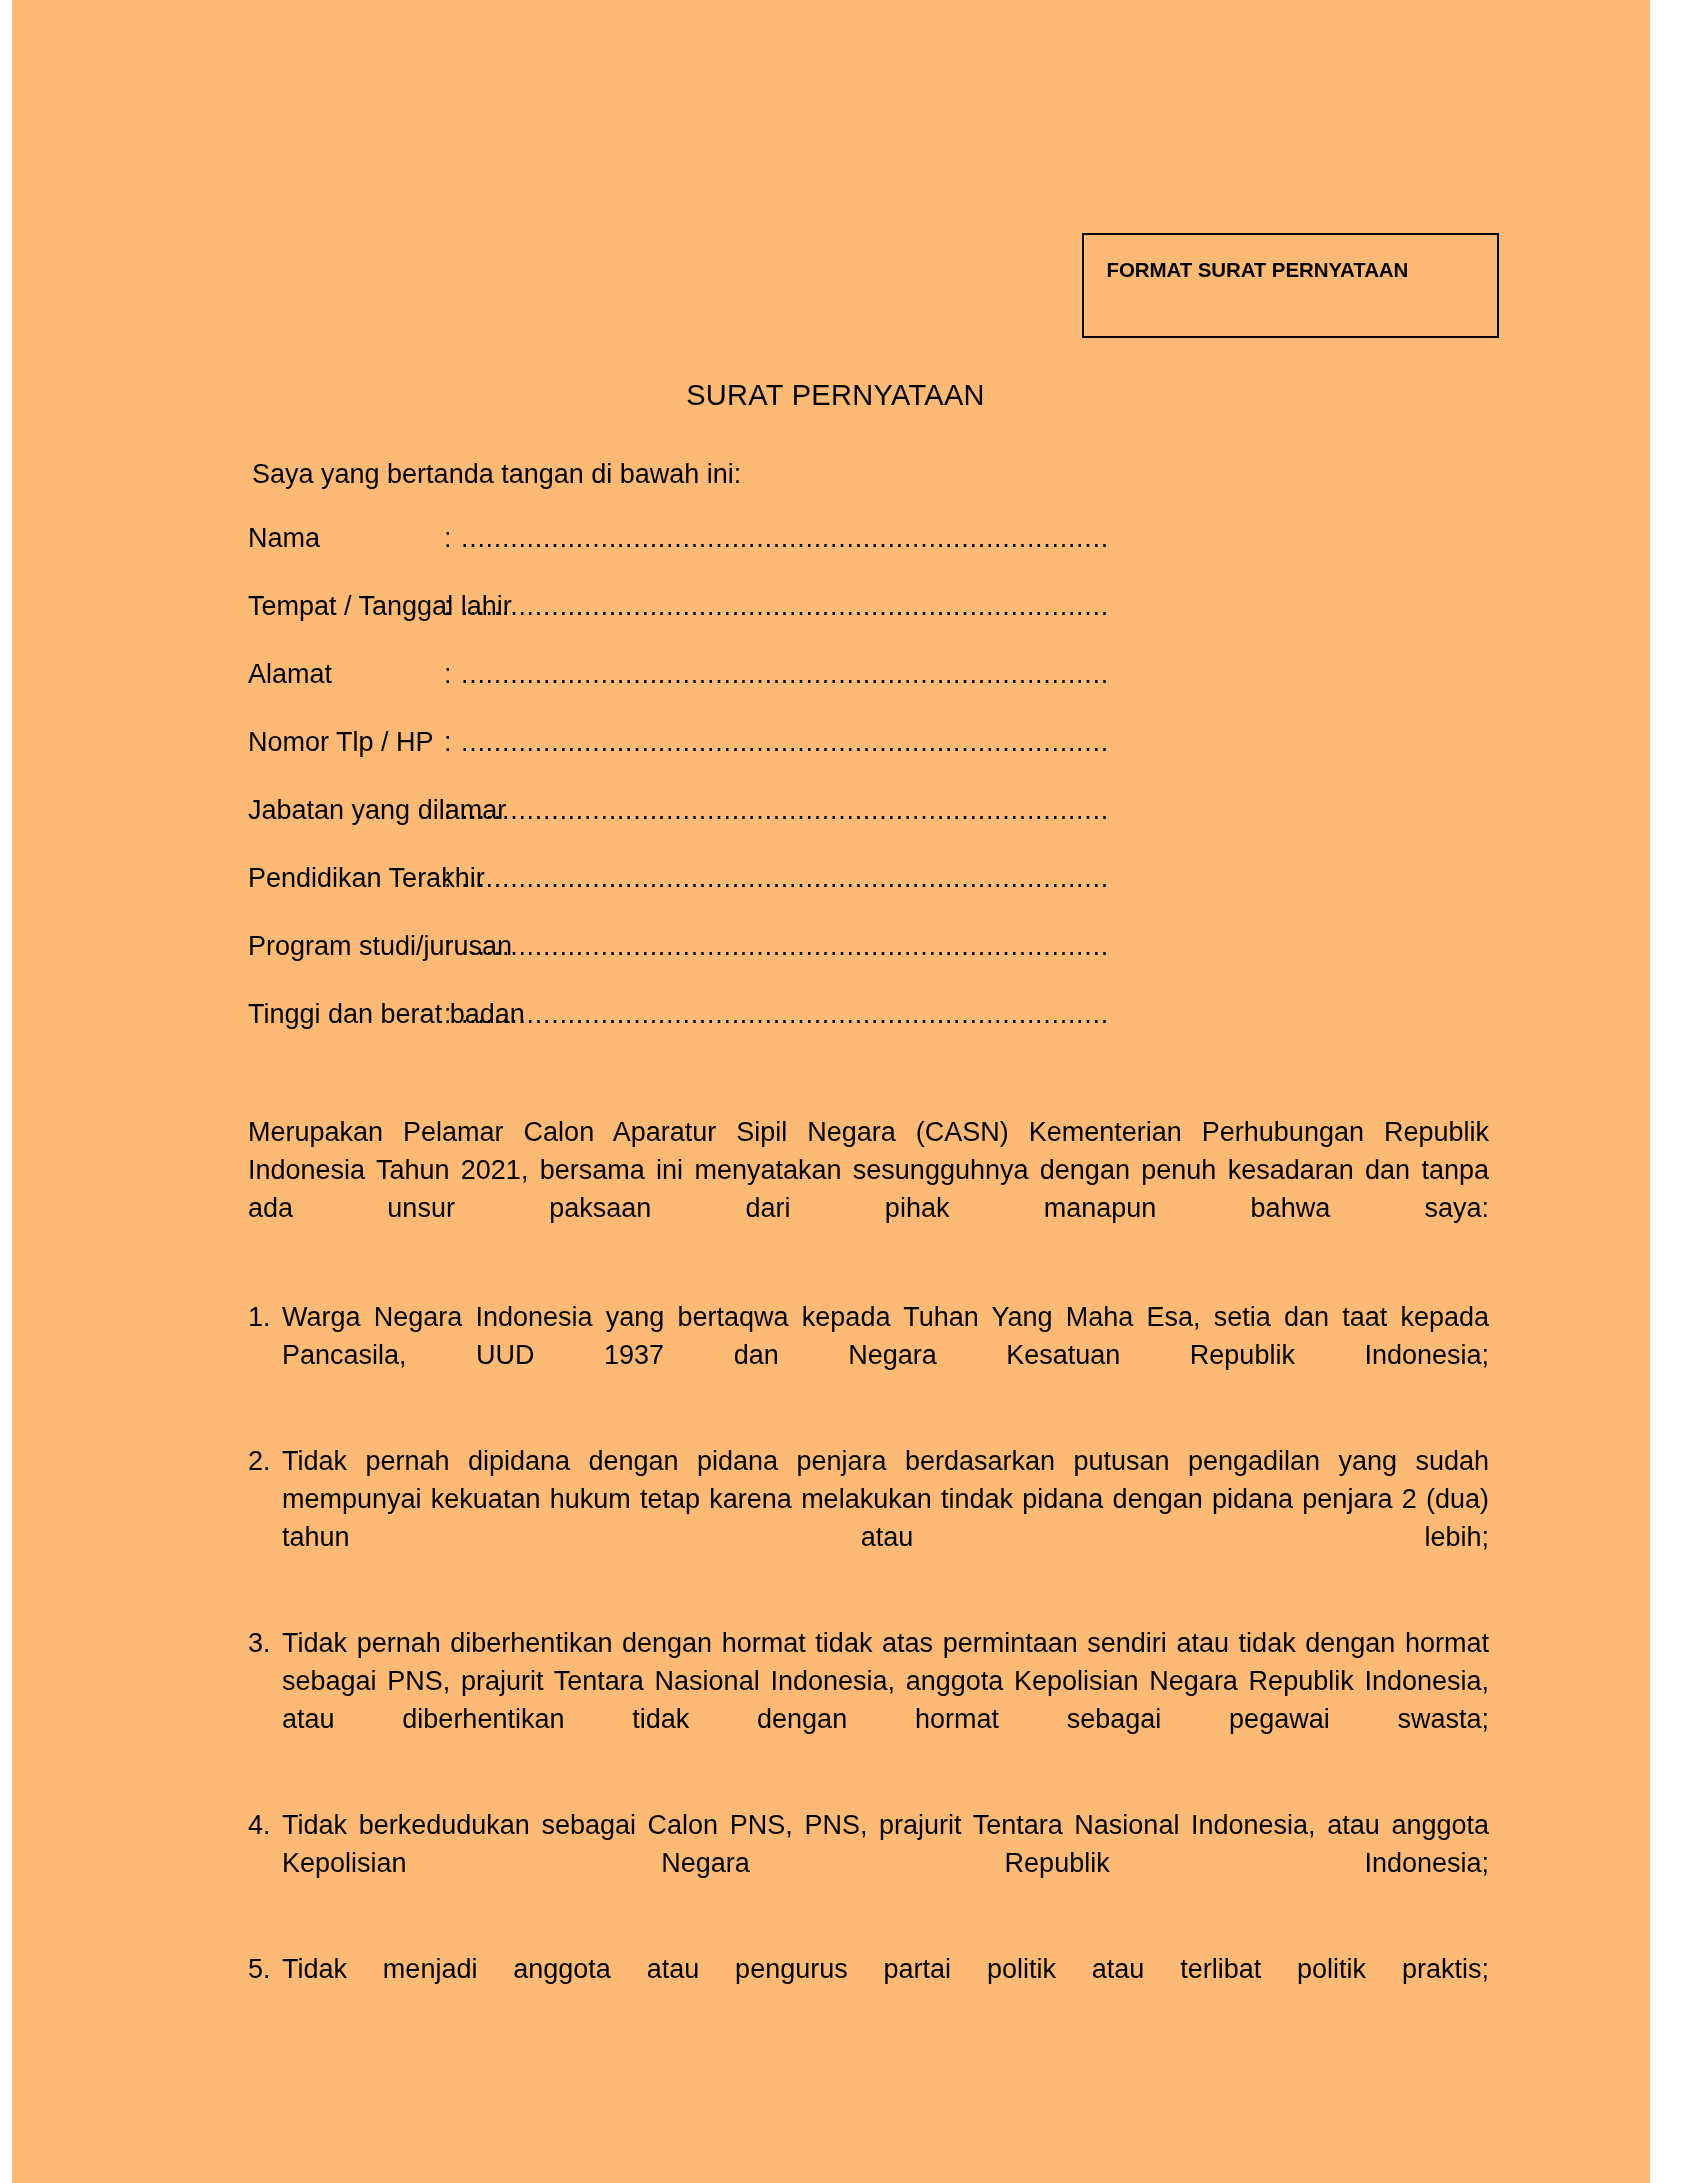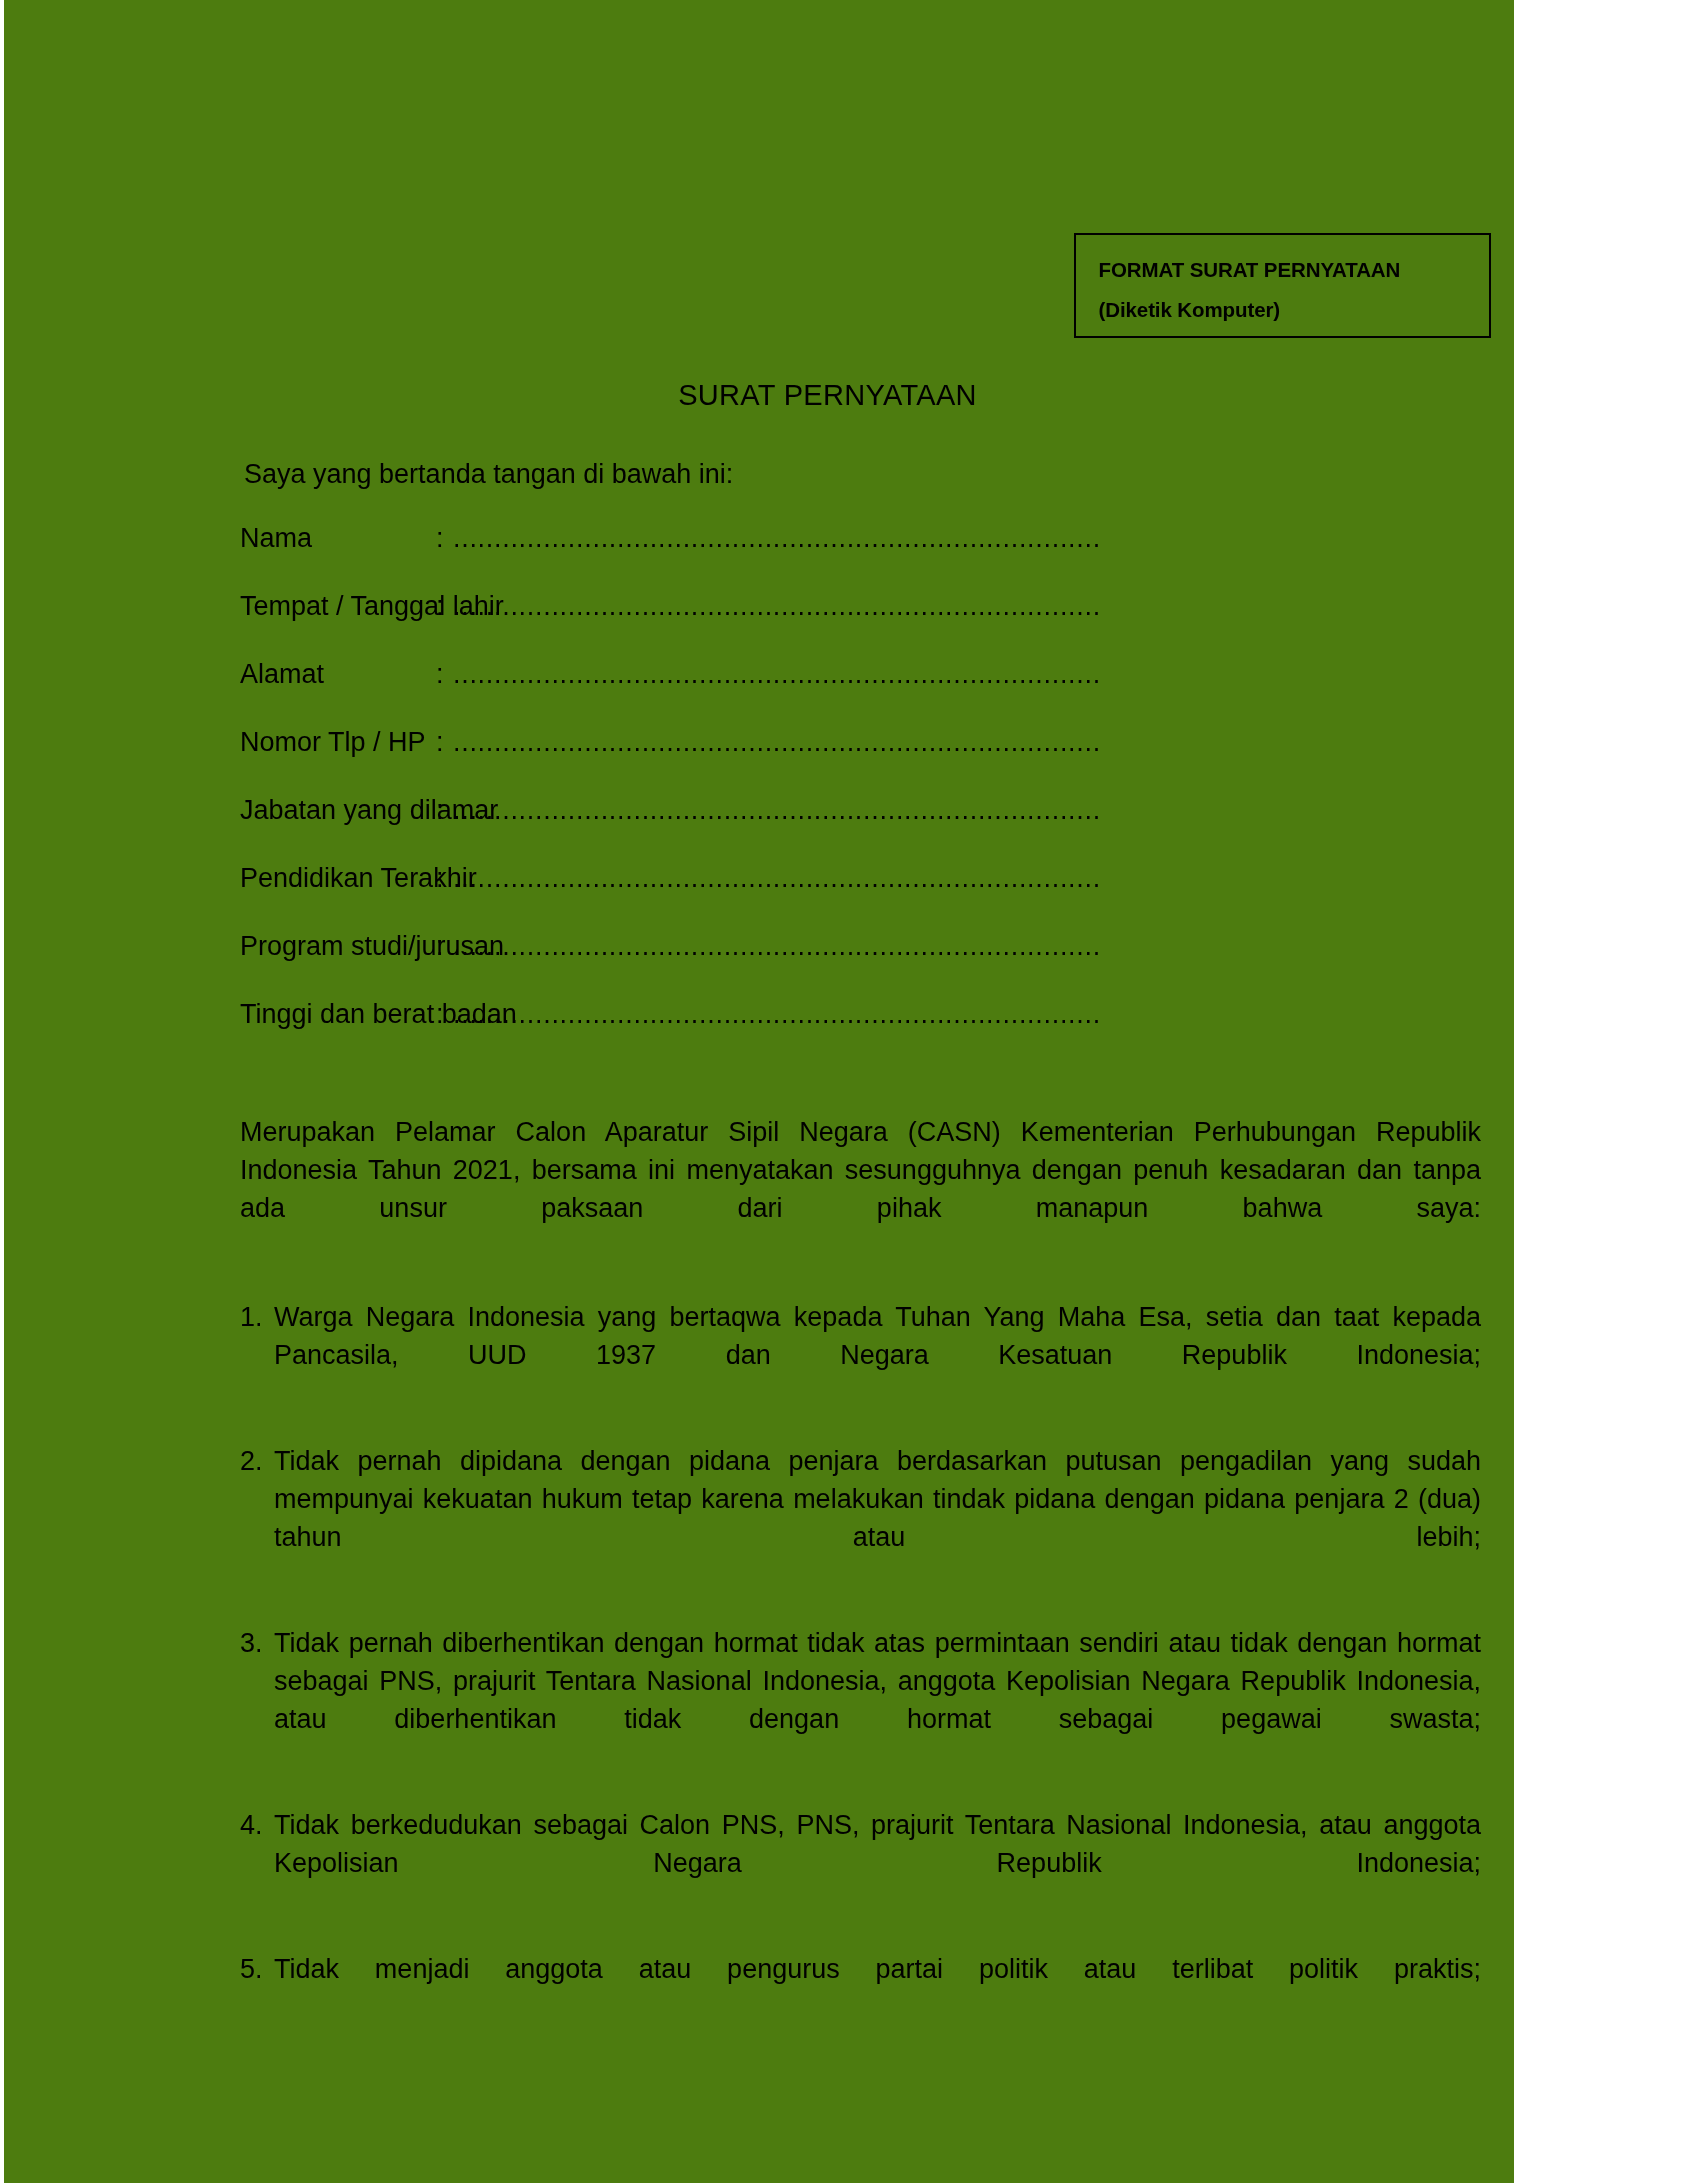--- a/index.html
+++ b/index.html
@@ -11,25 +11,25 @@
     width: 1687px;
     height: 2183px;
     position: relative;
     font-family: "Liberation Sans Narrow", "Liberation Sans", sans-serif;
     color: #000000;
     overflow: hidden;
   }
 
   .page {
     position: absolute;
-    left: 4px;
+    left: 12px;
     top: 0;
-    width: 1510px;
+    width: 1638px;
     height: 2183px;
-    background: #4d7c0f;
+    background: #fdba74;
   }
 
   
   .header-box {
     position: absolute;
     left: 1070px;
     top: 233px;
     width: 417px;
     height: 105px;
     border: 2.6px solid #000000;
@@ -158,21 +158,20 @@
     width: 100%;
   }
 </style>
 </head>
 <body>
 
 <div class="page">
 
   <div class="header-box">
     <div class="hb-line">FORMAT SURAT PERNYATAAN</div>
-    <div class="hb-line">(Diketik Komputer)</div>
   </div>
 
   <div class="doc-title"><span class="tt">SURAT PERNYATAAN</span></div>
 
   <div class="body-col">
 
     <p class="intro-line">Saya yang bertanda tangan di bawah ini:</p>
 
     <div class="fields">
 

